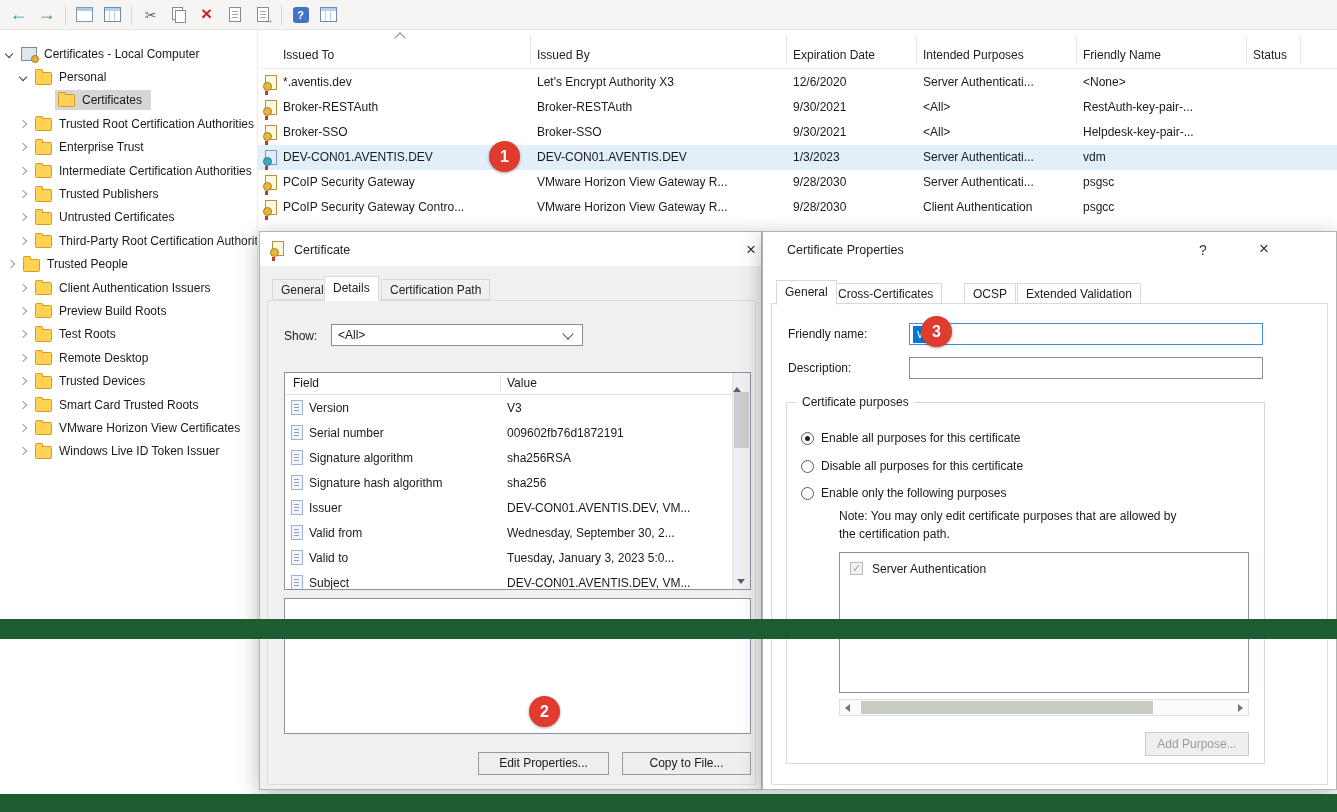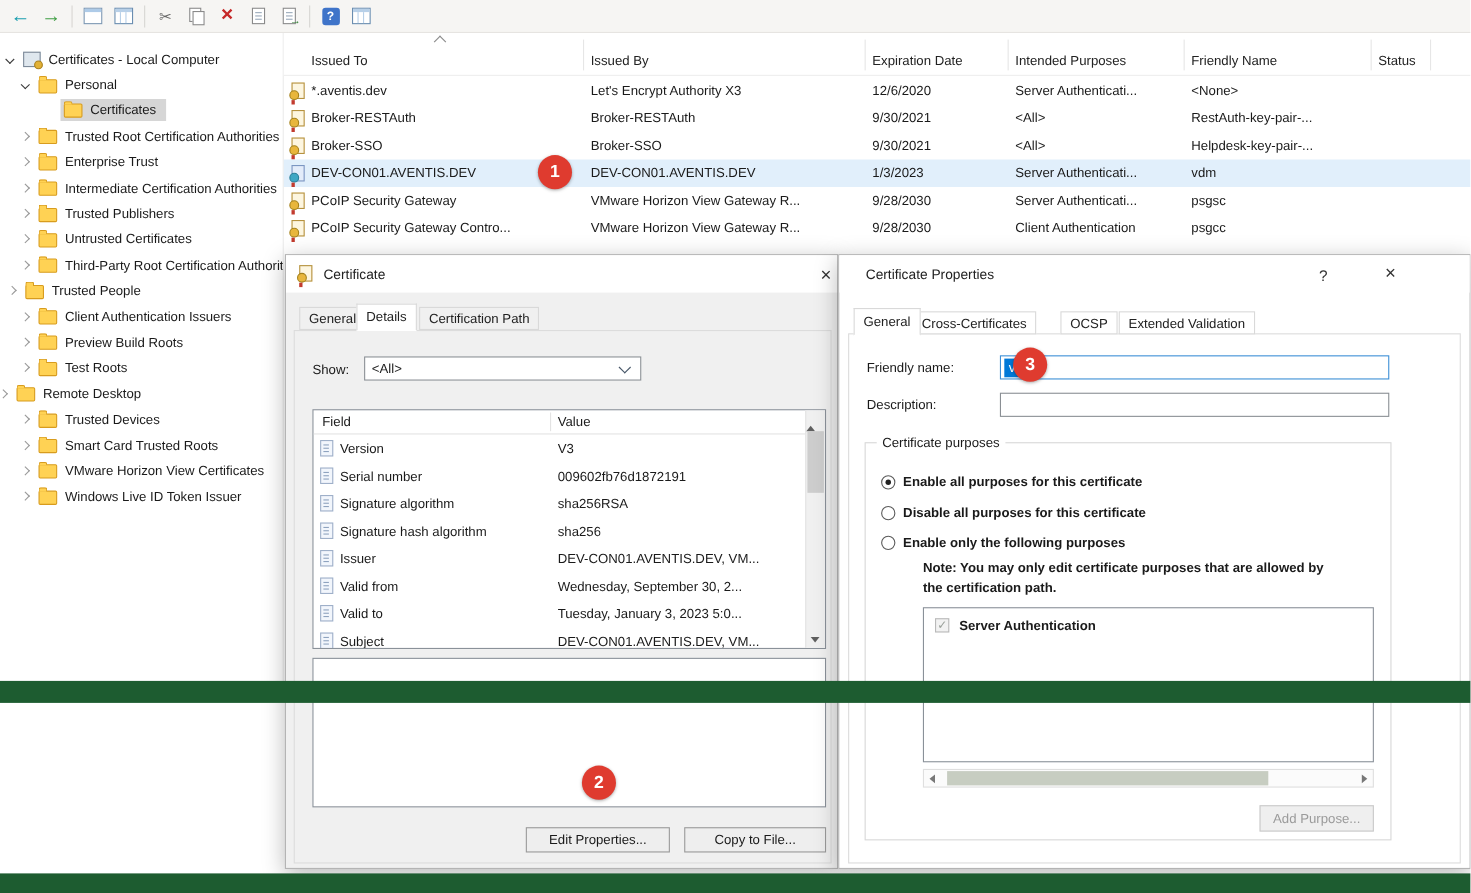--- a/index.html
+++ b/index.html
@@ -104,21 +104,21 @@
           border-top:5px solid #5f5f5f;margin:6px auto 0;position:absolute;bottom:5px;left:4px;}
   .vthumb{position:absolute;left:1px;right:1px;top:19px;height:56px;background:#cdcdcd;}
   .pvbox{position:absolute;background:#fff;border:1px solid #8a9199;box-sizing:border-box;}
 
   
   .grp{position:absolute;border:1px solid #d8d8d8;box-sizing:border-box;}
   .grp-lbl{position:absolute;left:10px;top:-8px;background:#fff;padding:0 5px;text-align:center;}
   .radio{position:absolute;width:13px;height:13px;border:1px solid #5a5a5a;border-radius:50%;
          background:#fff;box-sizing:border-box;}
   .radio.on::after{content:"";position:absolute;left:3px;top:3px;width:5px;height:5px;border-radius:50%;background:#222;}
-  .plabel{position:absolute;white-space:nowrap;font-weight:bold;}
+  .plabel{position:absolute;white-space:nowrap;}
   .lbox{position:absolute;background:#fff;border:1px solid #8a9199;box-sizing:border-box;}
   .cb{position:absolute;width:13px;height:13px;border:1px solid #b9b9b9;background:#f2f2f2;box-sizing:border-box;}
   .cb.checked::after{content:"\2713";position:absolute;left:1px;top:-1px;color:#9aa09a;font-size:11px;}
   .hsb{position:absolute;height:17px;background:#fbfbfb;border:1px solid #dfdfdf;box-sizing:border-box;}
   .harr{position:absolute;top:0;width:16px;height:15px;}
   .harr.l::after{content:"";position:absolute;left:5px;top:4px;width:0;height:0;
       border-top:4px solid transparent;border-bottom:4px solid transparent;border-right:5px solid #777;}
   .harr.r::after{content:"";position:absolute;right:5px;top:4px;width:0;height:0;
       border-top:4px solid transparent;border-bottom:4px solid transparent;border-left:5px solid #777;}
   .hthumb{position:absolute;left:21px;top:1px;width:292px;height:13px;background:#c7cdc1;}
@@ -234,21 +234,21 @@
     <div class="titem" style="padding-left:20px">
       <span class="chev"></span>
       <span class="folder"></span>
       <span class="tlbl">Preview Build Roots</span>
     </div>
     <div class="titem" style="padding-left:20px">
       <span class="chev"></span>
       <span class="folder"></span>
       <span class="tlbl">Test Roots</span>
     </div>
-    <div class="titem" style="">
+    <div class="titem" style="padding-left:20px">
       <span class="chev"></span>
       <span class="folder"></span>
       <span class="tlbl">Remote Desktop</span>
     </div>
     <div class="titem" style="padding-left:20px">
       <span class="chev"></span>
       <span class="folder"></span>
       <span class="tlbl">Trusted Devices</span>
     </div>
     <div class="titem" style="padding-left:20px">

